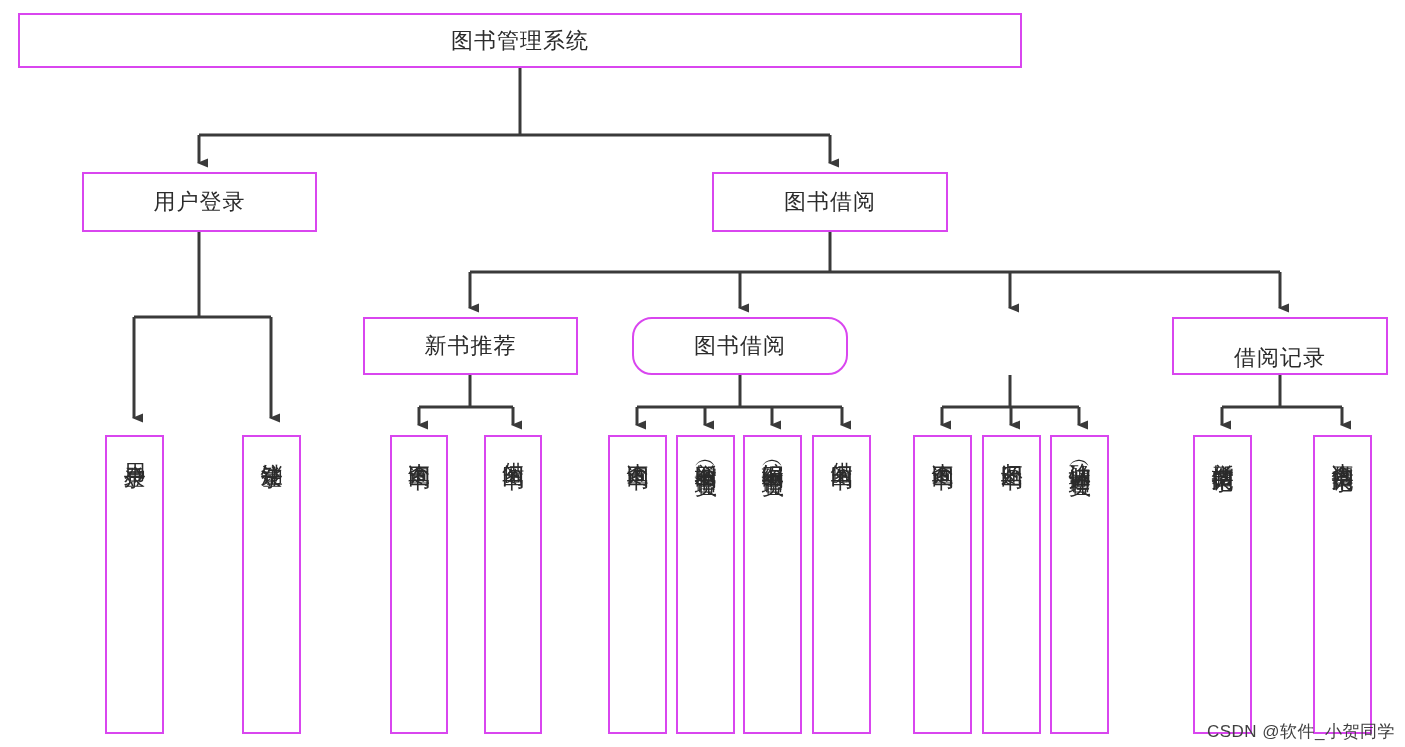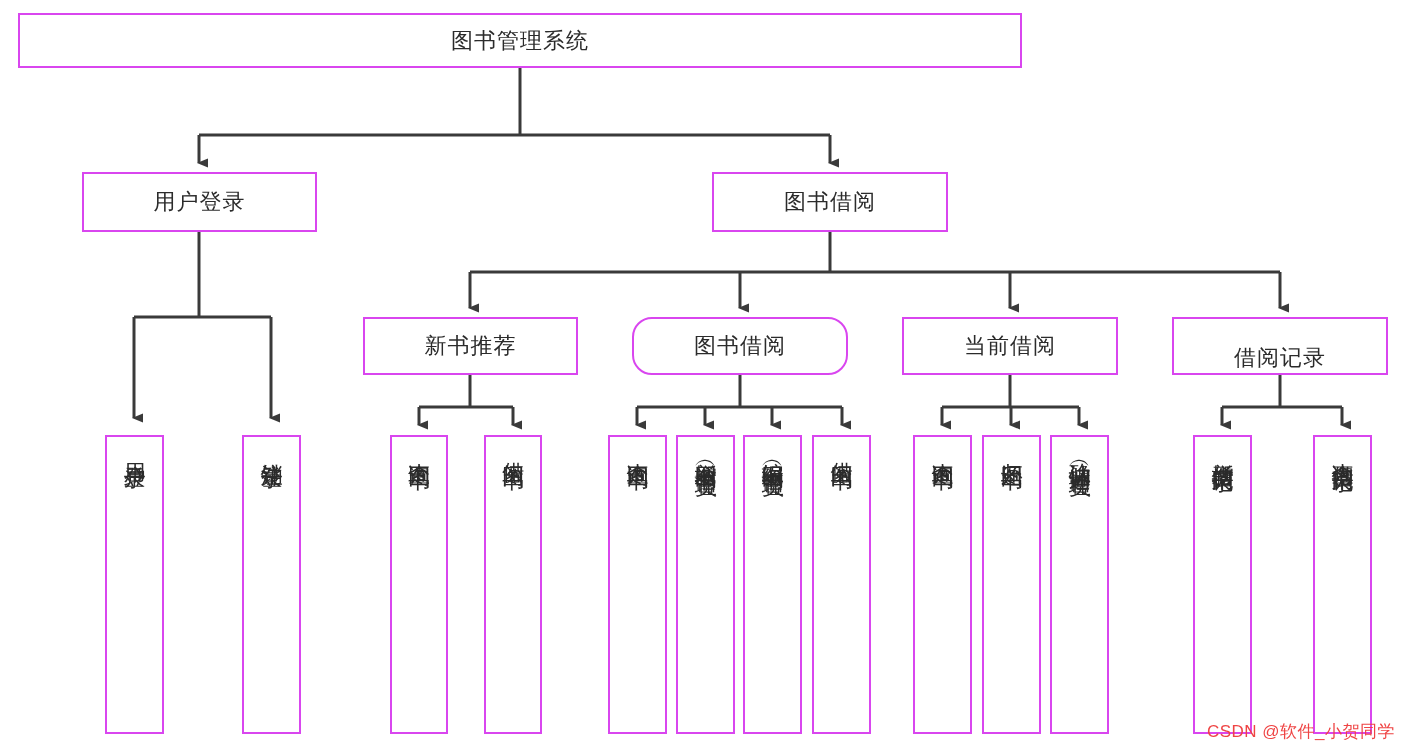--- a/index.html
+++ b/index.html
@@ -55,21 +55,21 @@
     color: #2b2b2b;
   }
   .node-root {
     font-size: 23px;
   }
   .watermark {
     position: absolute;
     right: 10px;
     bottom: 4px;
     font-size: 17px;
-    color: #ef4444;
+    color: #404040;
     letter-spacing: 0.5px;
     white-space: nowrap;
   }
 </style>
 </head>
 <body>
 
 <div id="canvas">
 
   <svg id="wires" viewBox="0 0 1405 747">
@@ -135,23 +135,20 @@
   <div class="node horiz" style="left:712px; top:172px; width:236px; height:60px;">
     <span>图书借阅</span>
   </div>
 
   <div class="node horiz" style="left:363px; top:317px; width:215px; height:58px;">
     <span>新书推荐</span>
   </div>
   <div class="node horiz" style="left:632px; top:317px; width:216px; height:58px;border-radius:20px;">
     <span>图书借阅</span>
   </div>
-  <div class="node horiz" style="left:902px; top:317px; width:216px; height:58px;">
-    <span>当前借阅</span>
-  </div>
   <div class="node horiz" style="left:1172px; top:317px; width:216px; height:58px;align-items:flex-end;">
     <span>借阅记录</span>
   </div>
 
   <div class="node vert" style="left:105px; top:435px; width:59px; height:299px;">
     <span class="vlabel">用户登录</span>
   </div>
   <div class="node vert" style="left:242px; top:435px; width:59px; height:299px;">
     <span class="vlabel">注销登录</span>
   </div>

